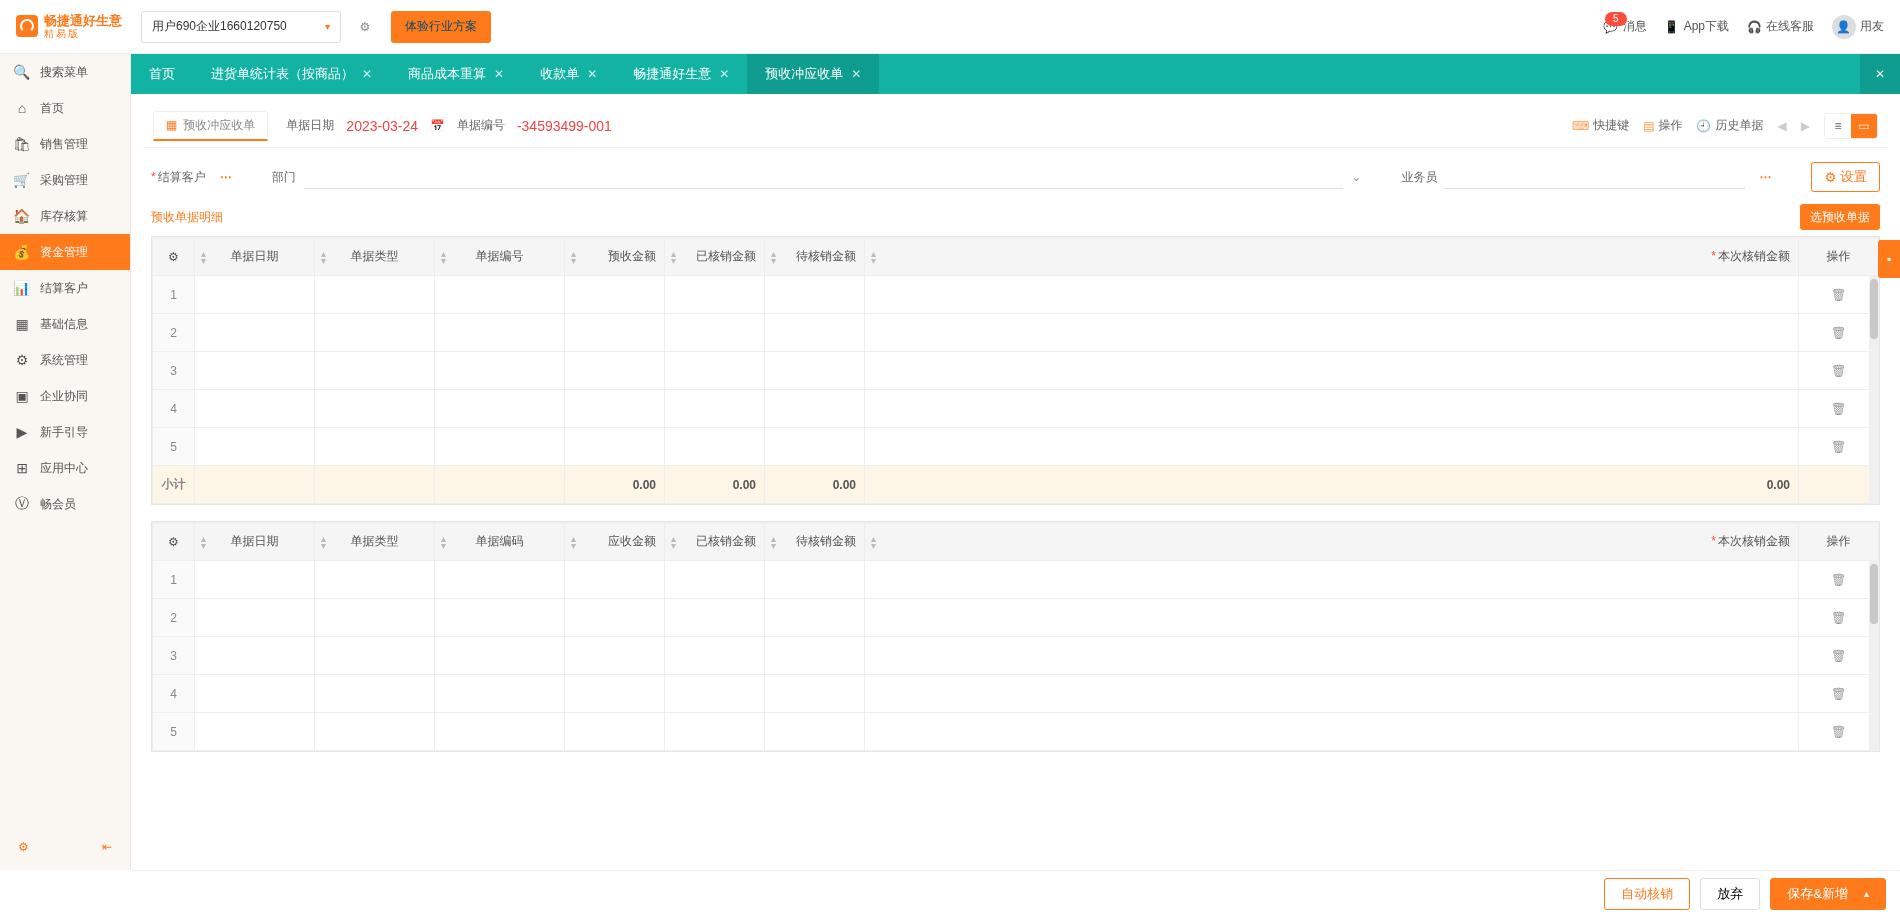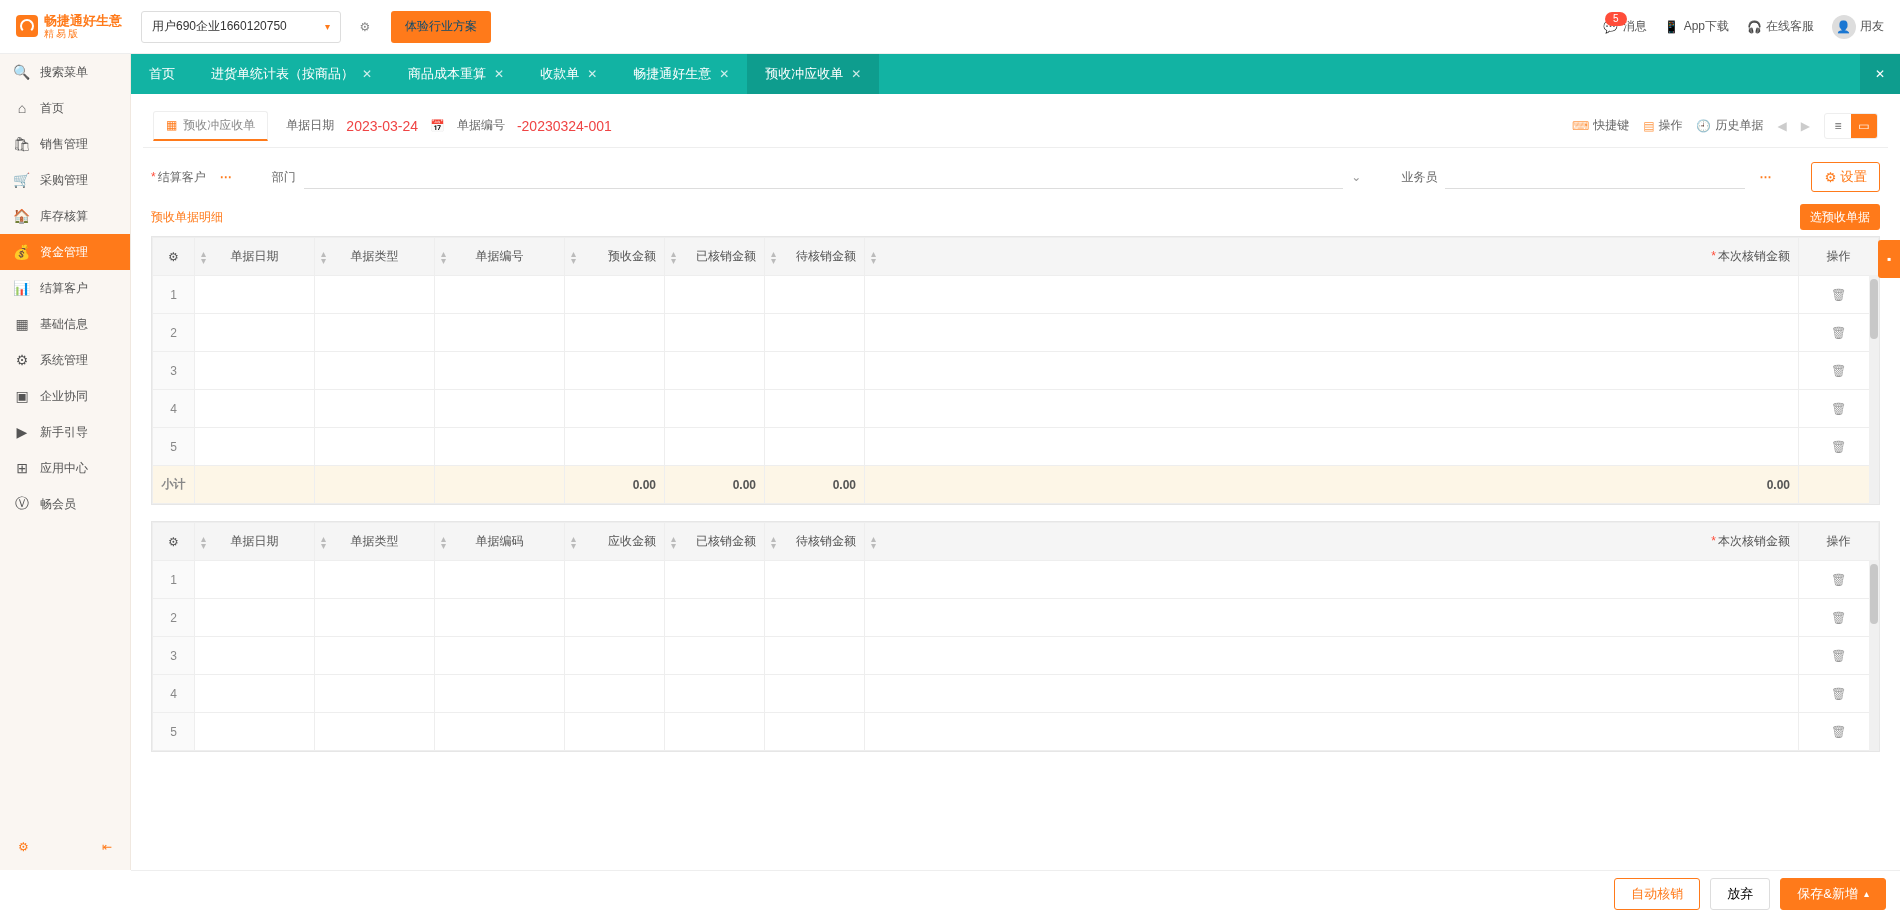--- a/index.html
+++ b/index.html
@@ -85,21 +85,21 @@
 .tbl .op .del { color: #999; cursor: pointer; }
 .tbl tr.subtotal td { background: #fdf6e7; font-weight: bold; margin-left: 44px; }
 .gear-cell { text-align: center; color: #999; }
 .tbl-scroll { position: absolute; right: 0; top: 38px; bottom: 0; width: 10px; background: #f0f0f0; }
 .tbl-scroll::before { content: ""; position: absolute; left: 1px; top: 4px; width: 8px; height: 60px; background: #c8c8c8; border-radius: 4px; }
 
 
 .footer { position: fixed; left: 131px; right: 0; bottom: 0; height: 46px; background: #fff; border-top: 1px solid #eee; display: flex; align-items: center; justify-content: flex-end; padding: 0 14px; gap: 10px; }
 .btn { height: 32px; padding: 0 16px; border-radius: 3px; cursor: pointer; font-size: 13px; border: 1px solid #ddd; background: #fff; }
 .btn.outline-orange { border-color: #ff7a1a; color: #ff7a1a; }
-.btn.orange { background: #ff7a1a; color: #fff; border-color: #ff7a1a; display: flex; align-items: center; gap: 6px; }
+.btn.orange { background: #ff7a1a; color: #fff; border-color: #ff7a1a; display: flex; align-items: center; gap: 16px; }
 .btn .caret-up { font-size: 10px; }
 
 
 .float-strip { position: fixed; right: 0; top: 240px; width: 22px; }
 .float-strip div { width: 22px; height: 38px; background: #ff7a1a; margin-bottom: 4px; border-radius: 3px 0 0 3px; display: flex; align-items: center; justify-content: center; color: #fff; cursor: pointer; }
 </style>
 </head>
 <body>
 
 <div class="top-header">
@@ -239,21 +239,21 @@
     <div class="doc-head">
       <div class="doc-chip">
         <span class="ic">▦</span>
         <span>预收冲应收单</span>
       </div>
       <div class="doc-meta">
         <span>单据日期</span>
         <span class="val">2023-03-24</span>
         <span class="cal">📅</span>
         <span>单据编号</span>
-        <span class="val">-20230324-001</span>
+        <span class="val">-34593499-001</span>
       </div>
       <div class="doc-actions">
         <div class="act">
             <span class="ic">⌨</span>
             <span>快捷键</span>
           </div>
         <div class="act">
             <span class="ic">▤</span>
             <span>操作</span>
           </div>

